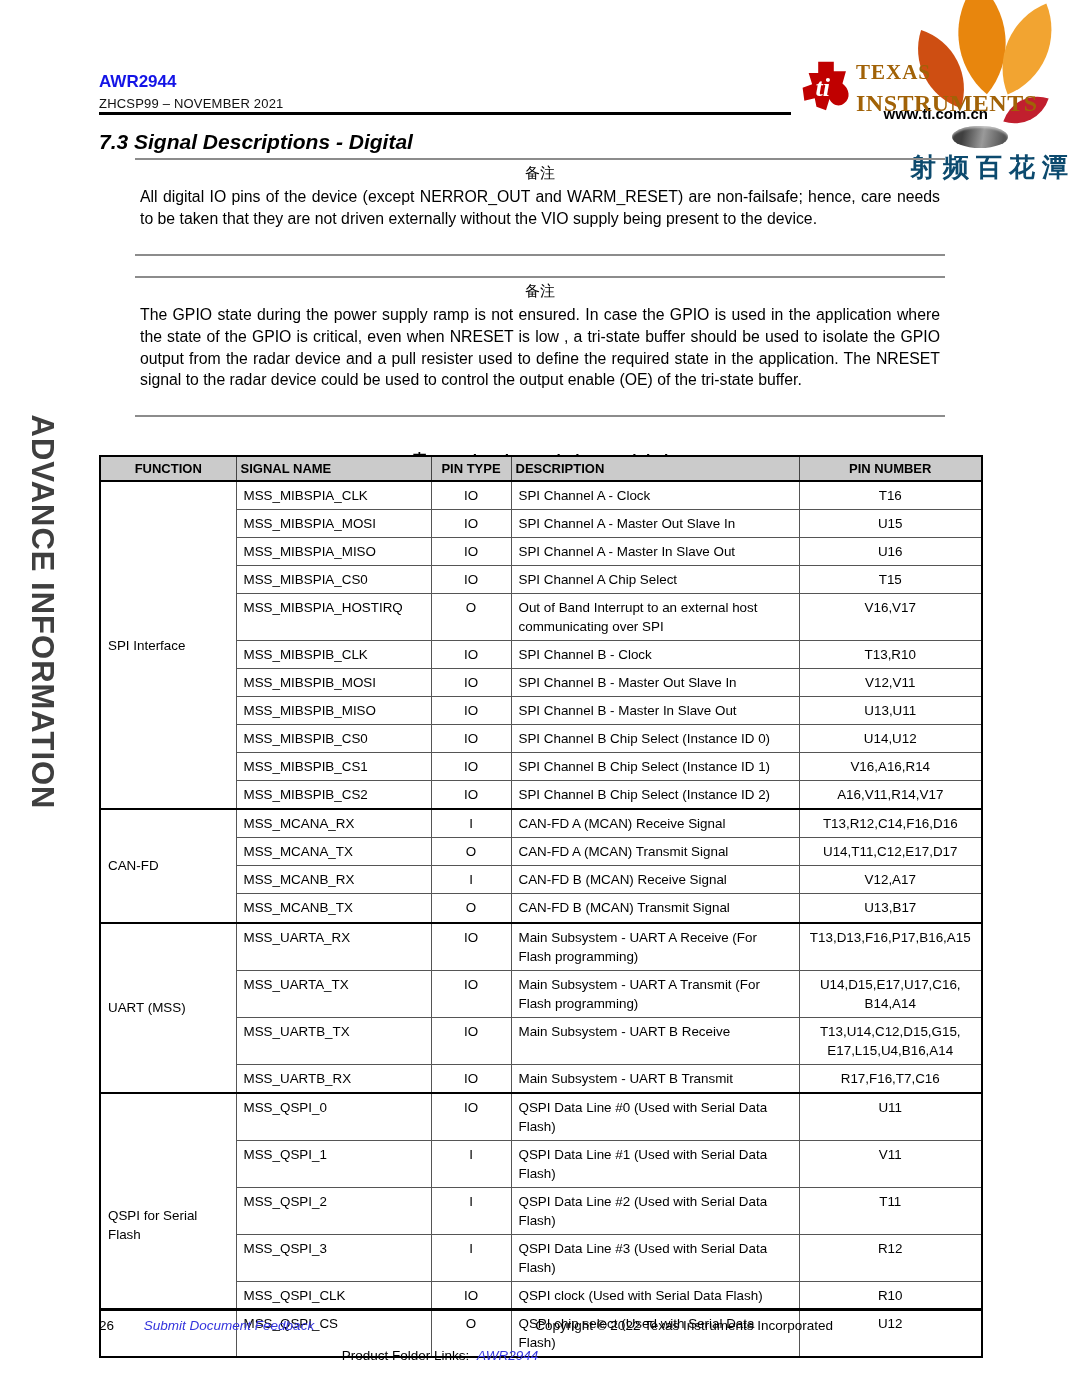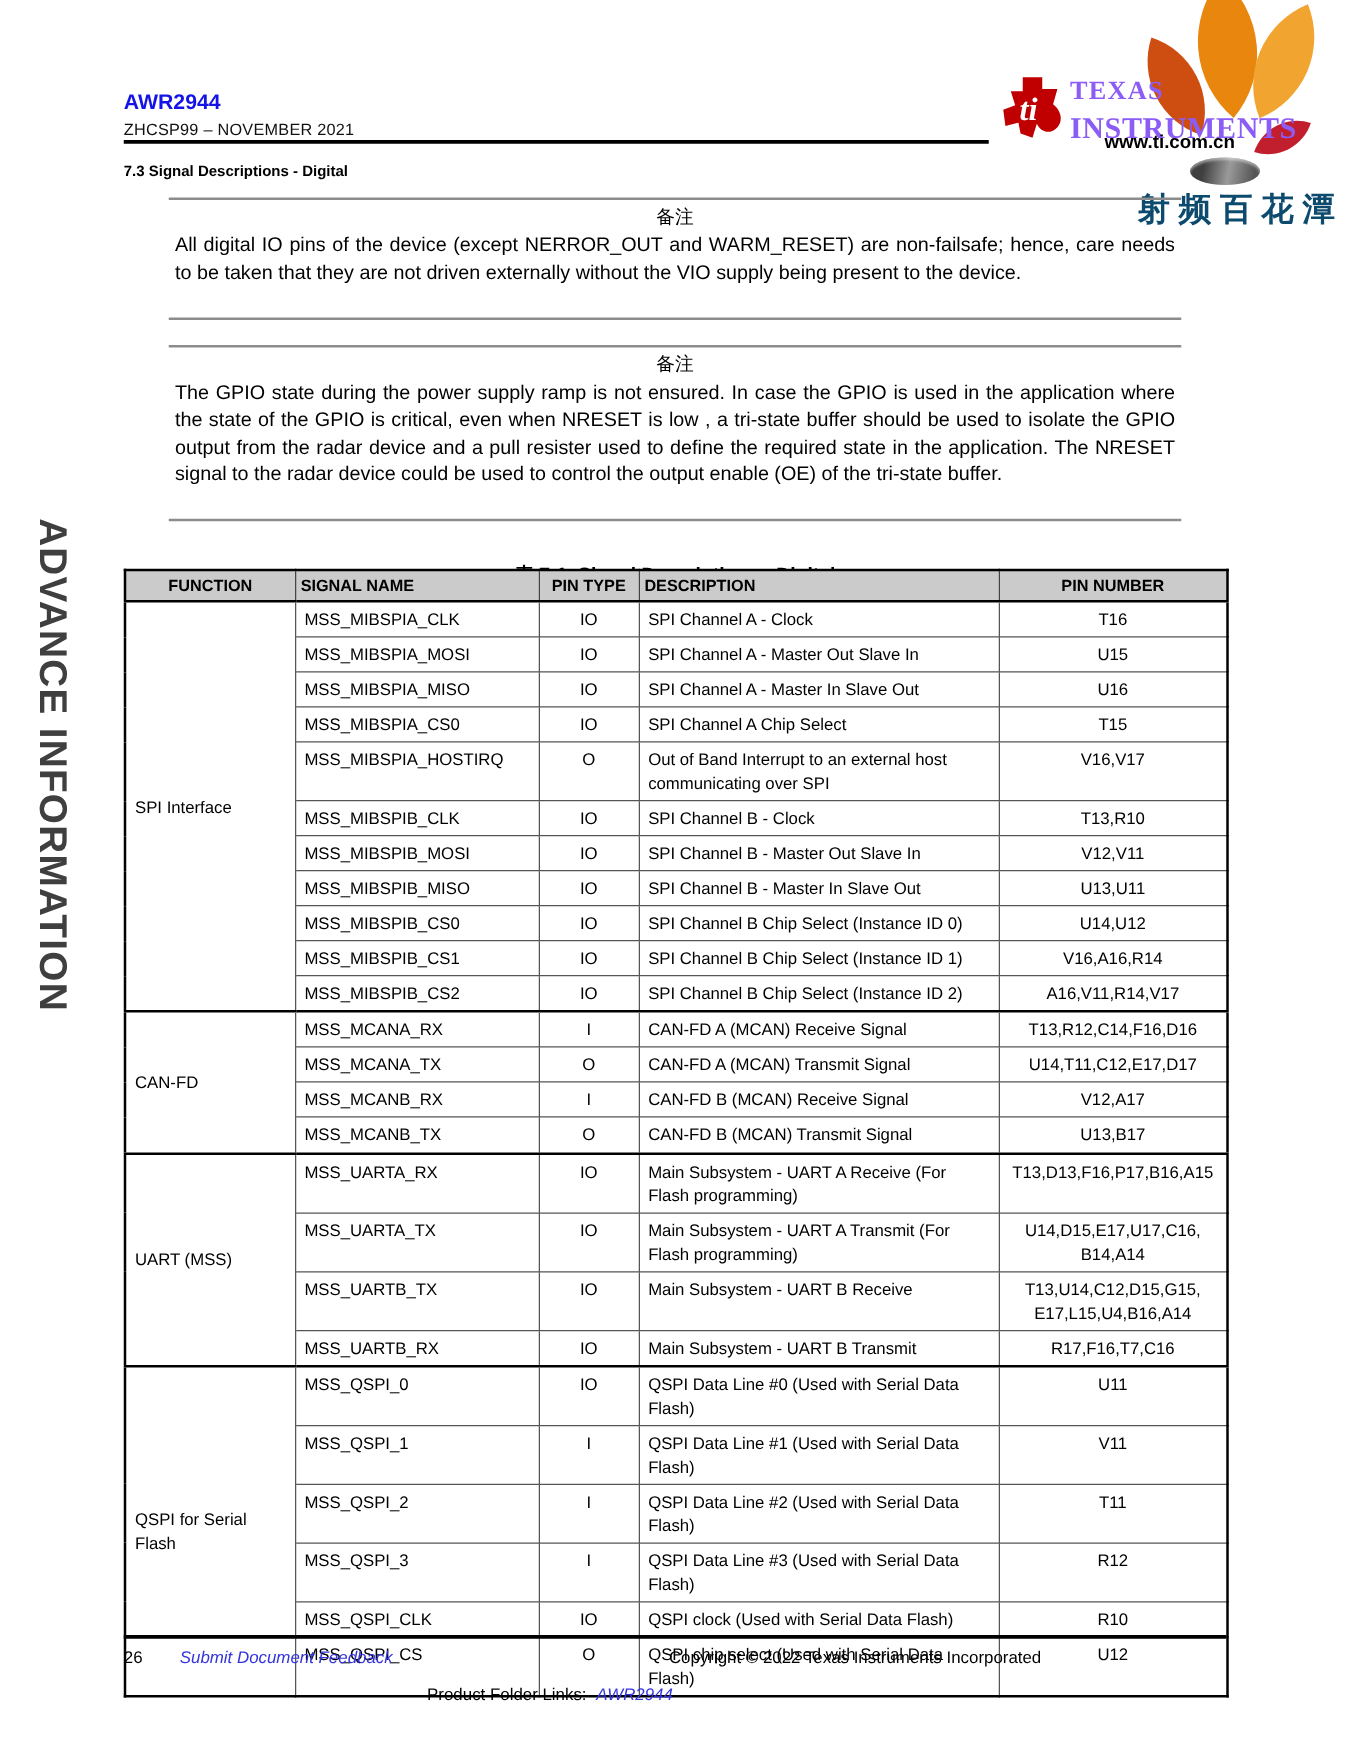--- a/index.html
+++ b/index.html
@@ -22,30 +22,30 @@
   .petal { position:absolute; border-radius:0 100% 0 100%; }
   .petal-left   { left:130px; top:26px;  width:62px;  height:62px; background:#ce4e12; transform:rotate(18deg); }
   .petal-middle { left:162px; top:-14px; width:80px;  height:80px; background:#e8860d; transform:rotate(40deg); }
   .petal-right  { left:212px; top:2px;   width:70px;  height:70px; background:#f2a431; transform:rotate(68deg); }
   .petal-red    { left:228px; top:80px;  width:36px;  height:36px; background:#c11f2e; transform:rotate(108deg); border-radius:0 100% 0 100%; }
   .stone { position:absolute; left:172px; top:114px; width:56px; height:22px; border-radius:50%;
            background:linear-gradient(100deg,#3f3f3f 20%,#9a9a9a 55%,#555 90%);
            box-shadow:inset 0 2px 2px rgba(255,255,255,.45); }
   .ti-emblem { position:absolute; left:20px; top:48px; width:52px; height:52px; }
   .brand-text { position:absolute; left:76px; top:50px; font-family:"Liberation Serif", serif;
-                font-weight:bold; color:#8b5cf6; line-height:1; }
+                font-weight:bold; color:#a16207; line-height:1; }
   .brand-line1 { font-size:21px; letter-spacing:1px; }
   .brand-line2 { font-size:24px; letter-spacing:.5px; margin-top:8px; }
   .website { position:absolute; left:100px; top:93px; width:108px; text-align:right;
              font-size:15px; font-weight:bold; color:#000; }
   .cjk-watermark { position:absolute; left:130px; top:138px; font-size:26px; font-weight:bold;
                    letter-spacing:7px; color:#0c4a6e; white-space:nowrap; }
 
   
-  .sec-heading { position:absolute; left:99px; top:130px; font-size:12px; font-weight:bold; }
+  .sec-heading { position:absolute; left:99px; top:130px; font-size:21px; font-weight:bold;font-style:italic; }
 
   .note { position:absolute; left:135px; width:810px;
           border-top:2px solid #8c8c8c; border-bottom:2px solid #8c8c8c;
           padding:4px 5px 24px 5px; }
   .note-1 { top:158px; }
   .note-2 { top:276px; }
   .note-label { text-align:center; font-size:15px; margin-bottom:3px; }
   .note-text  { font-size:15.8px; line-height:21.8px; text-align:justify; }
 
   

